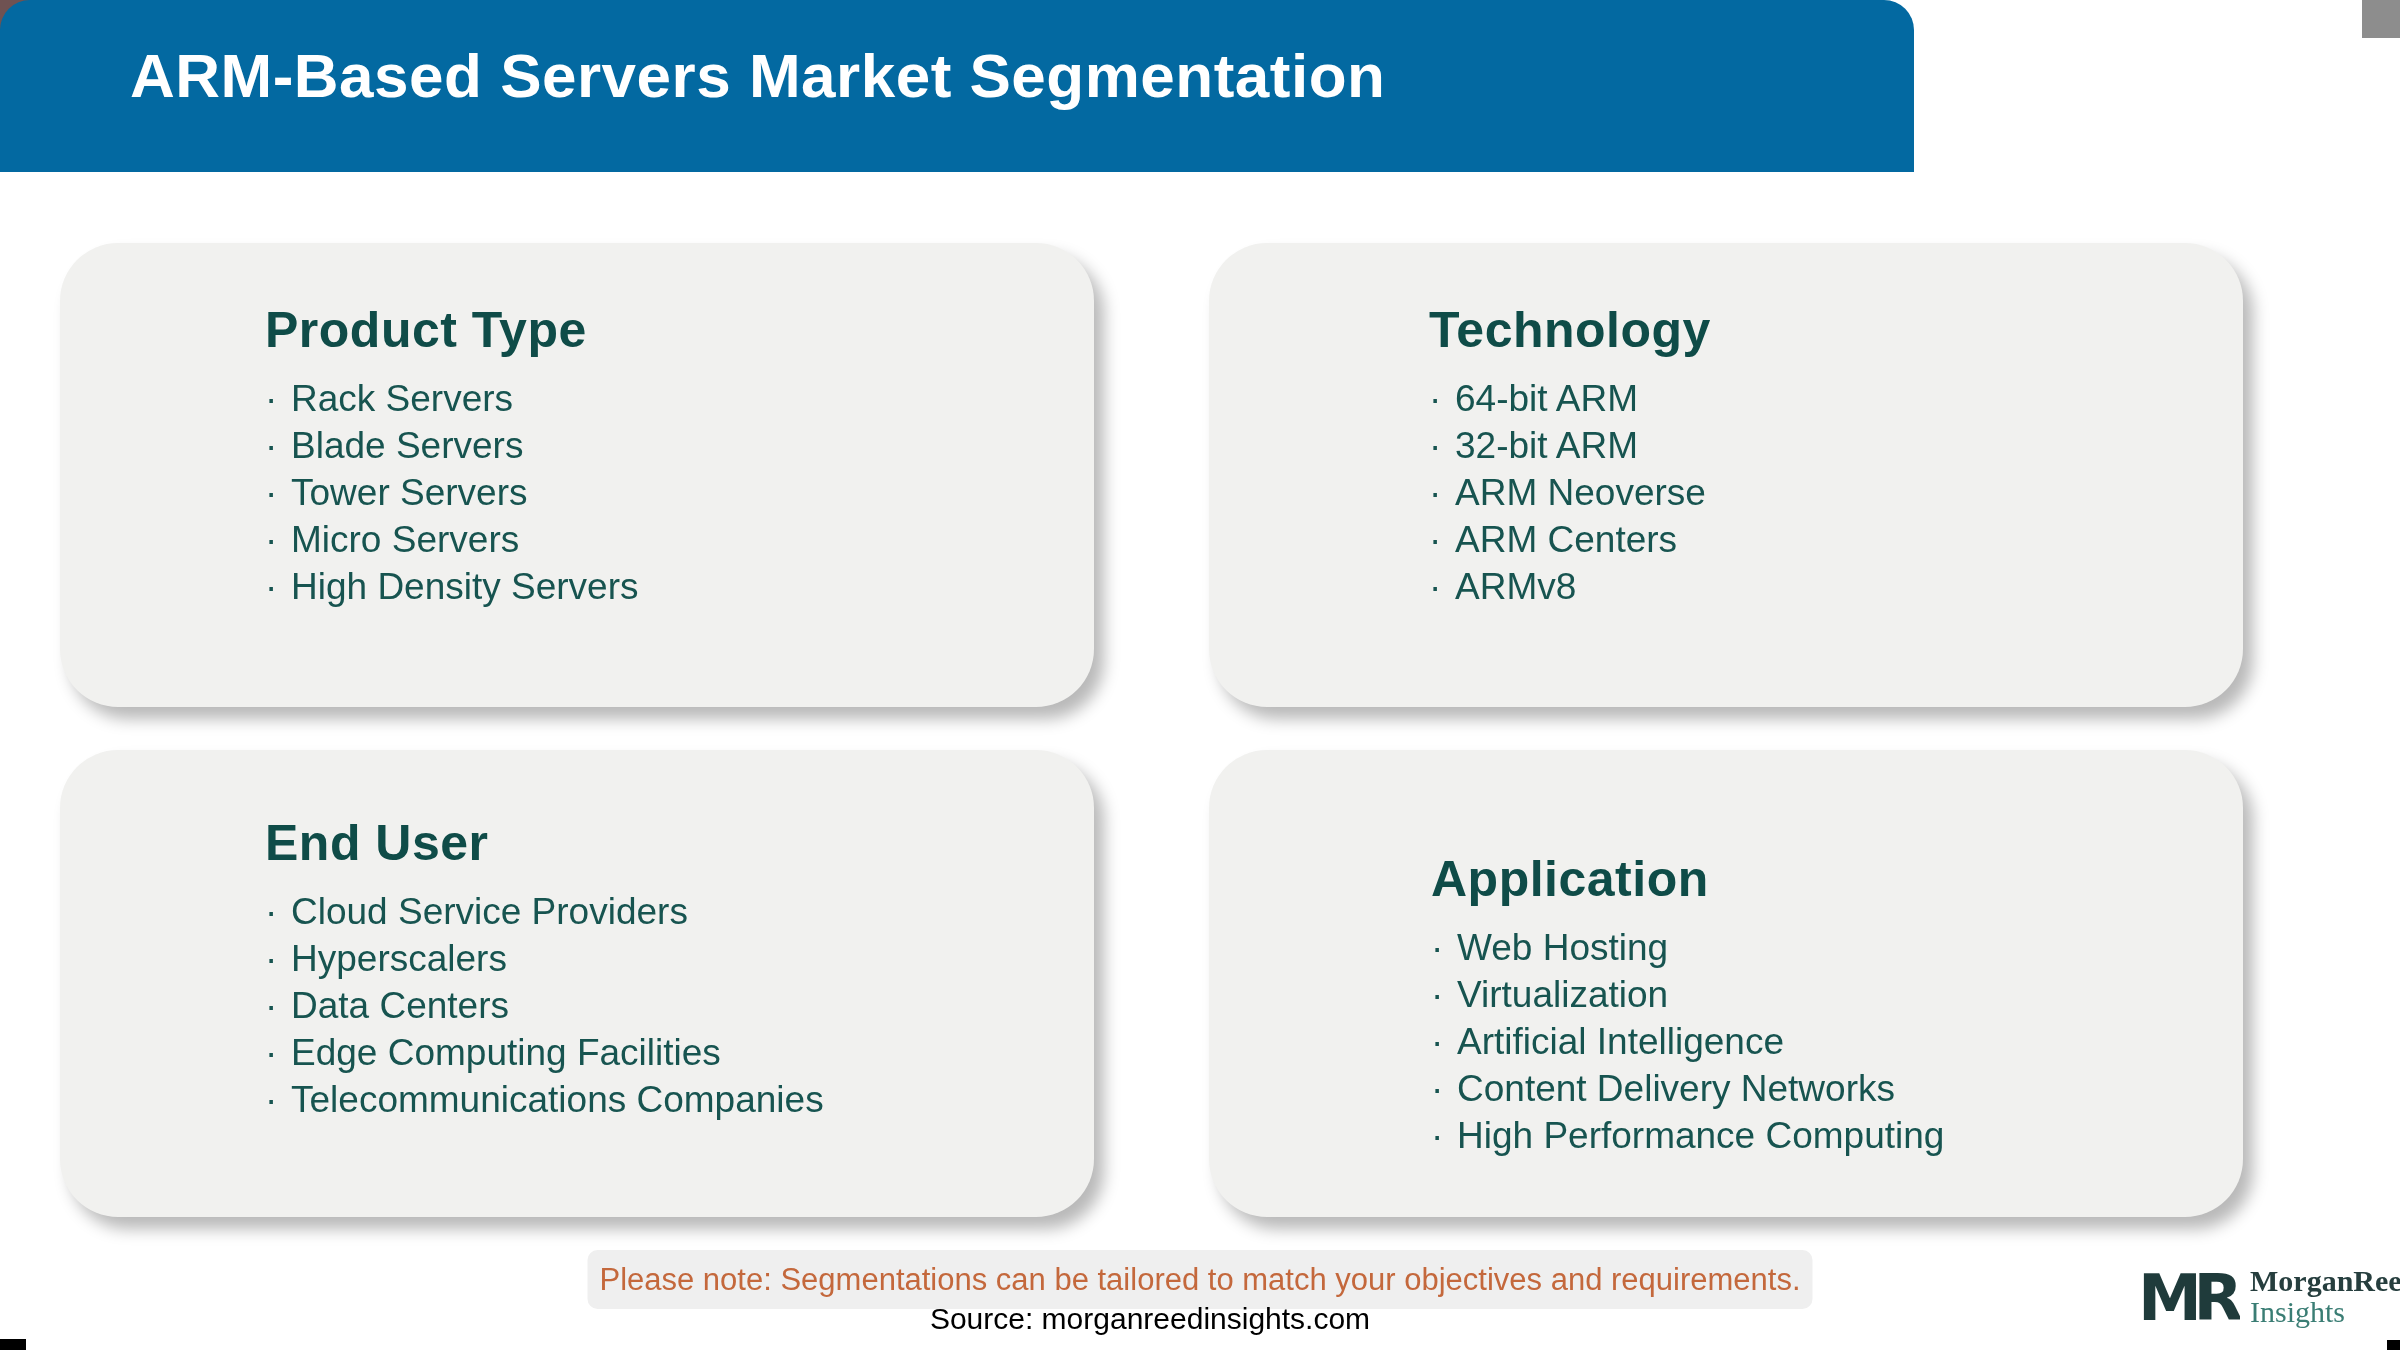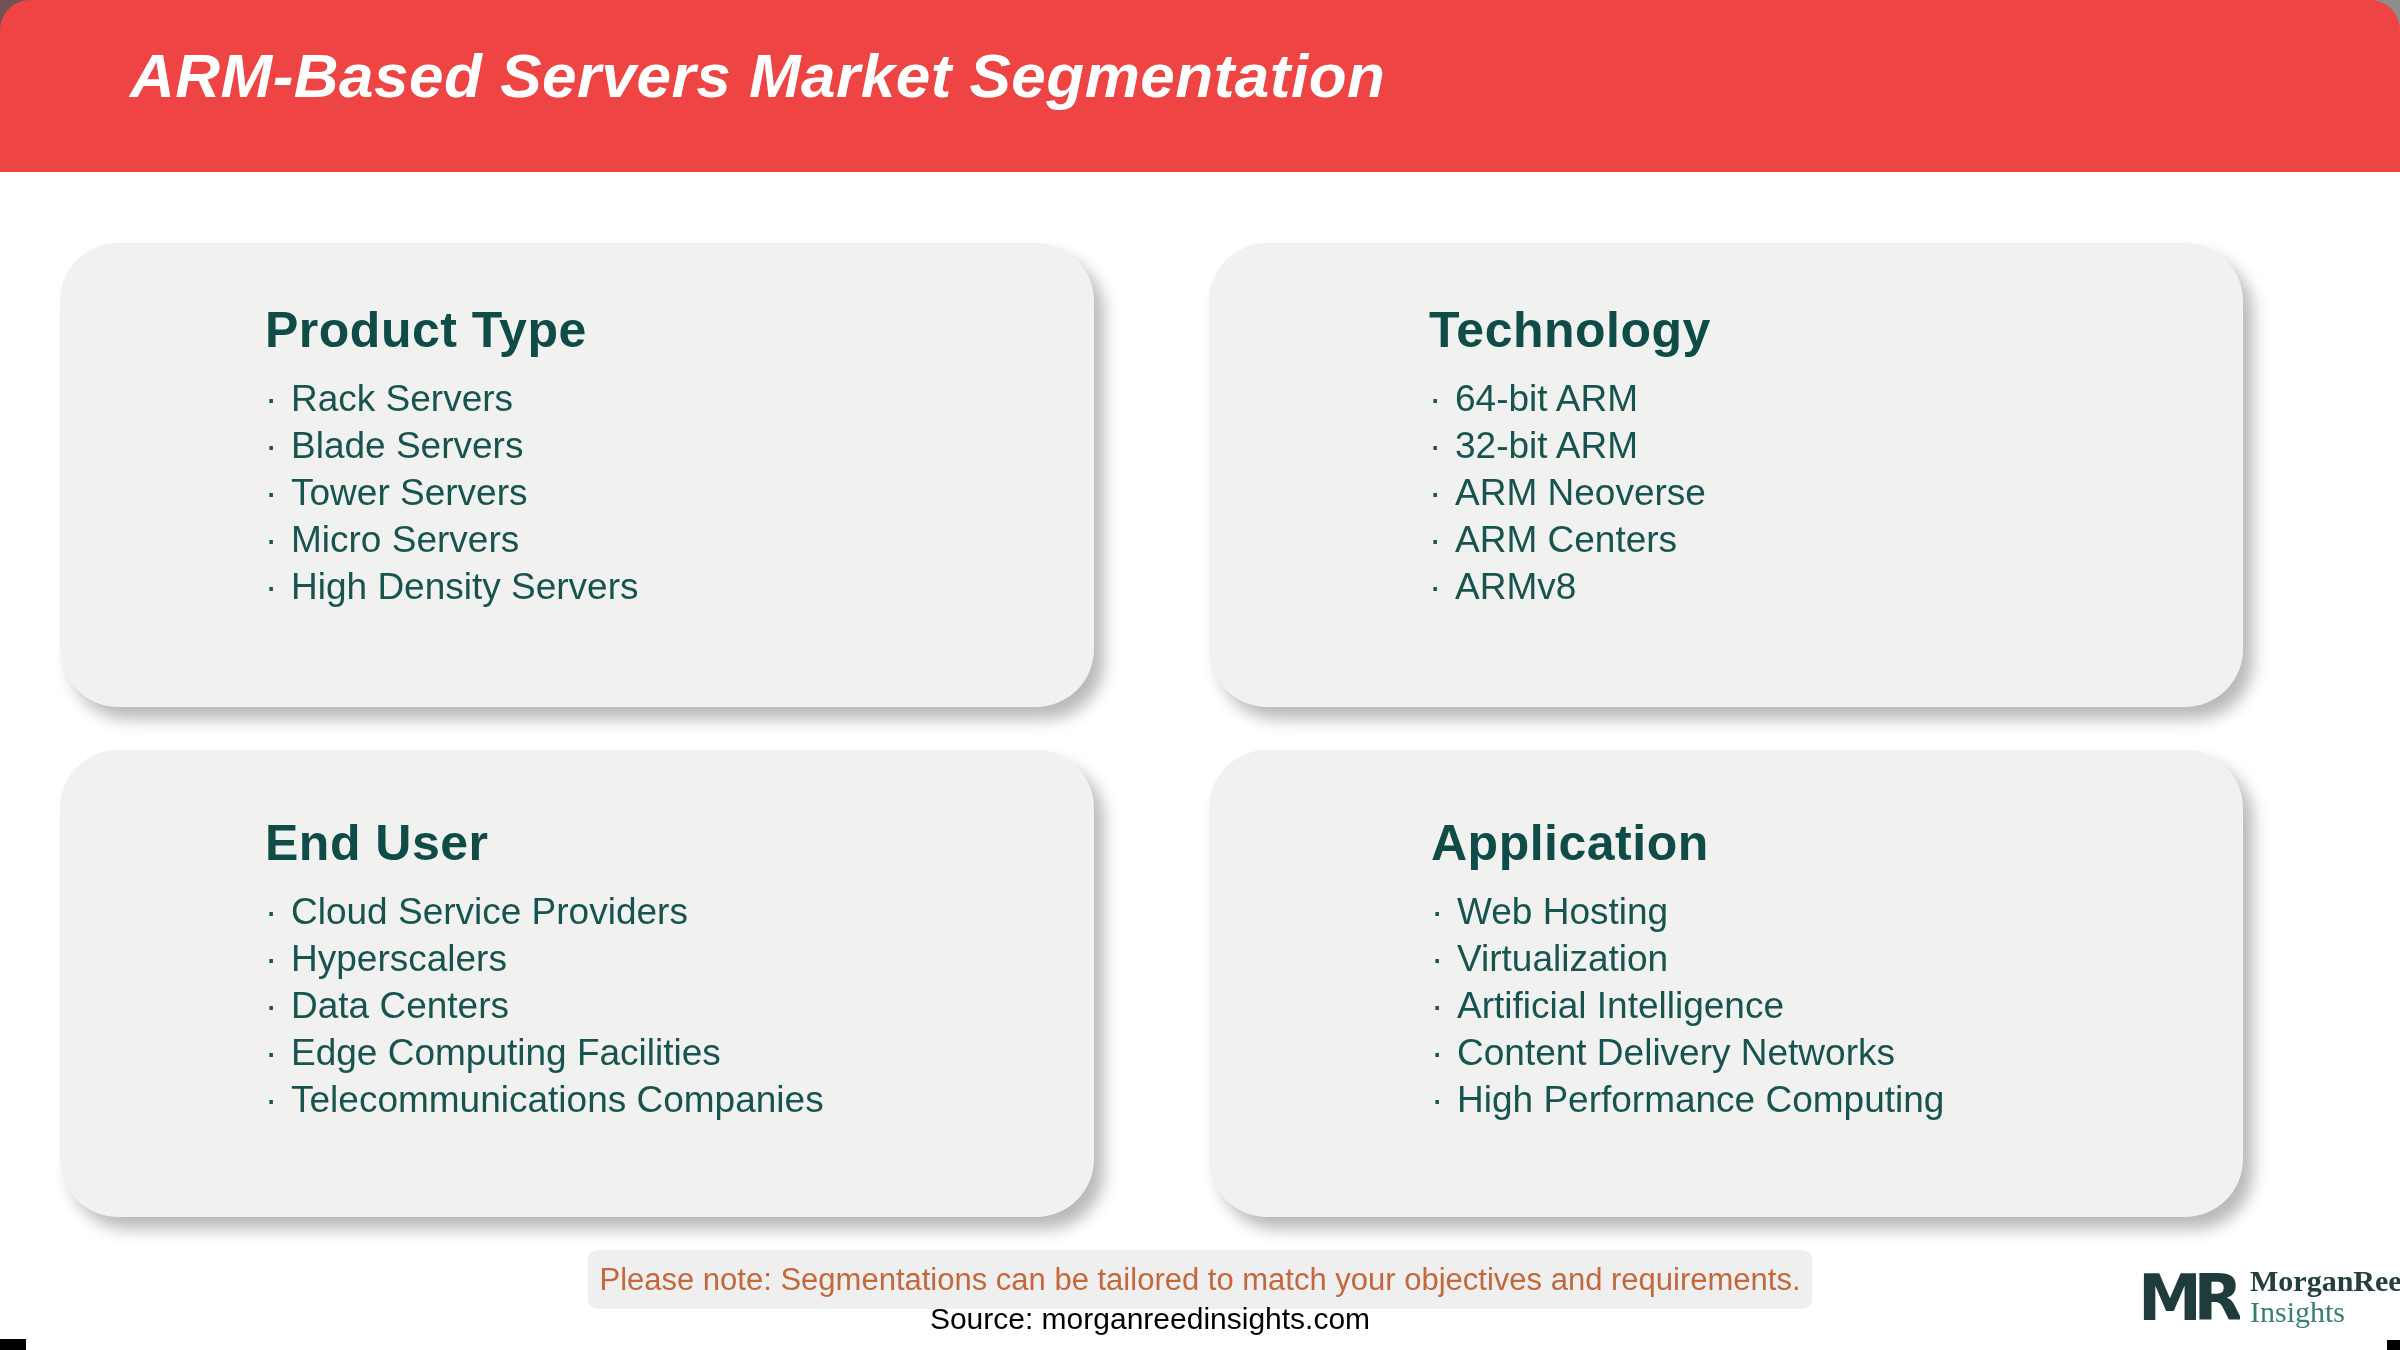--- a/index.html
+++ b/index.html
@@ -13,25 +13,25 @@
 
   
   .artifact-tl { position: absolute; top: 0; left: 0; width: 46px; height: 46px; background: #6f5252; z-index: 0; }
   .artifact-tr { position: absolute; top: 0; right: 0; width: 38px; height: 38px; background: #8d8d8d; z-index: 0; }
 
   
   .corner-b-l { position: absolute; bottom: 0; left: 0; width: 26px; height: 11px; background: #000; z-index: 5; }
   .corner-b-r { position: absolute; bottom: 0; right: 0; width: 13px; height: 10px; background: #000; z-index: 5; }
 
   .header {
-    position: absolute; top: 0; left: 0; width: 2400px; height: 172px;
-    background: #ef4444;
+    position: absolute; top: 0; left: 0; width: 1914px; height: 172px;
+    background: #0369a1;
     border-radius: 30px 30px 0 0;
     z-index: 1;
-    display: flex; align-items: center; font-style: italic;
+    display: flex; align-items: center;
   }
   .header h1 {
     margin: 0 0 22px 130px;
     color: #ffffff;
     font-size: 62px;
     font-weight: bold;
     letter-spacing: 0.5px;
   }
 
   .card {
@@ -39,21 +39,21 @@
     width: 1034px;
     background: #f1f1ef;
     border-radius: 58px;
     box-shadow: 10px 12px 16px rgba(0,0,0,0.28);
     box-sizing: border-box;
     z-index: 1;
   }
   .card-1 { left: 60px;   top: 243px; height: 464px; padding: 58px 40px 0 205px; }
   .card-2 { left: 1209px; top: 243px; height: 464px; padding: 58px 40px 0 220px; }
   .card-3 { left: 60px;   top: 750px; height: 467px; padding: 64px 40px 0 205px; }
-  .card-4 { left: 1209px; top: 750px; height: 467px; padding: 64px 40px 0 222px; }
+  .card-4 { left: 1209px; top: 750px; height: 467px; padding: 100px 40px 0 222px; }
 
   .card h2 {
     margin: 0 0 16px 0;
     font-size: 50px;
     font-weight: bold;
     color: #0f4c48;
     letter-spacing: 0.5px;
   }
   .card ul {
     margin: 0; padding: 0;

